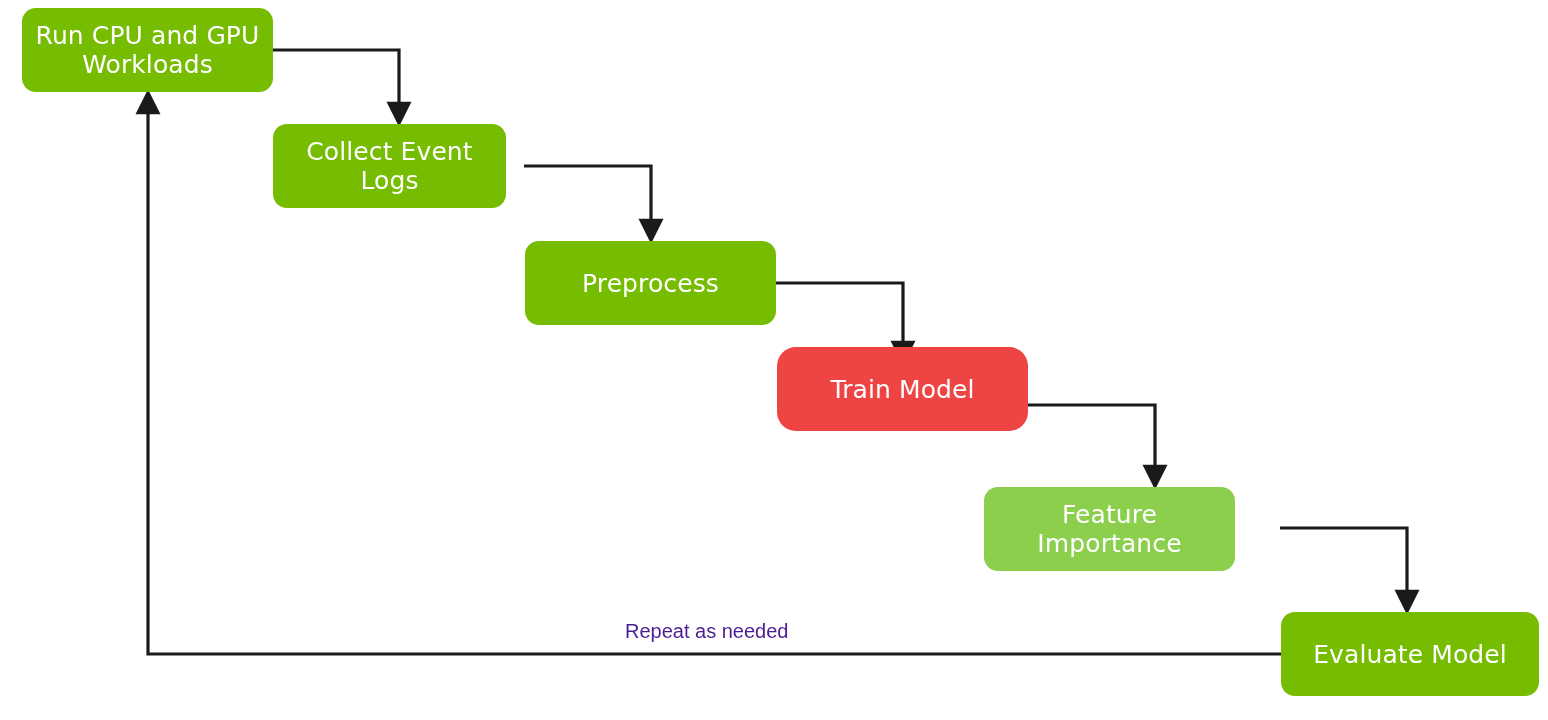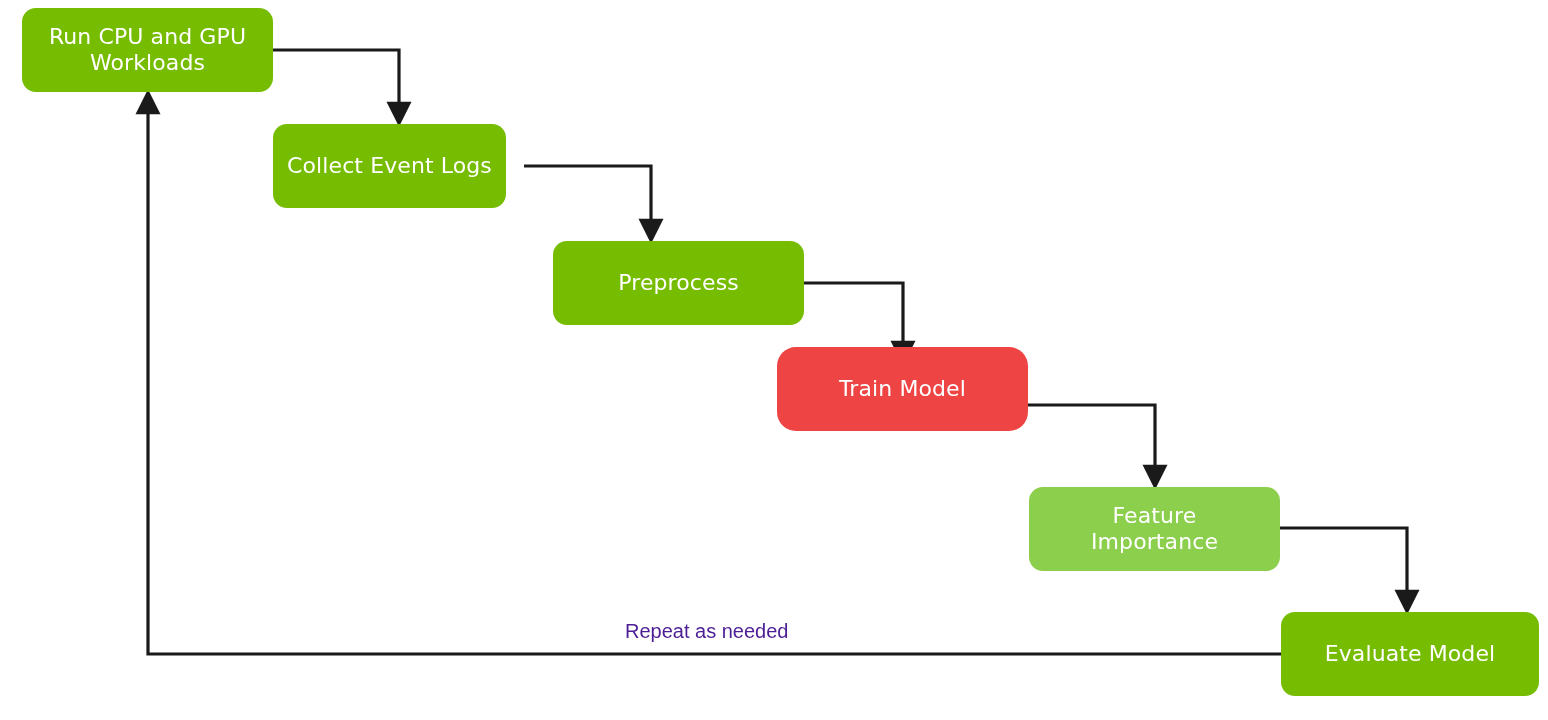--- a/index.html
+++ b/index.html
@@ -29,21 +29,21 @@
   .node {
     position: absolute;
     box-sizing: border-box;
     border-radius: 14px;
     display: flex;
     align-items: center;
     justify-content: center;
     text-align: center;
     color: #ffffff;
     font-family: "DejaVu Sans", sans-serif;
-    font-size: 22px;
+    font-size: 25px;
     font-weight: 400;
     line-height: 1.16;
     letter-spacing: 0.1px;
     padding: 2px 10px;
     z-index: 2;
   }
   .node-label {
     white-space: pre-line;
     display: block;
   }
@@ -80,29 +80,29 @@
 
   <div class="node" style="left:22px; top:8px; width:251px; height:84px; background:#76BC00;">
     <span class="node-label">Run CPU and GPU
 Workloads</span>
   </div>
 
   <div class="node" style="left:273px; top:124px; width:233px; height:84px; background:#76BC00;">
     <span class="node-label">Collect Event Logs</span>
   </div>
 
-  <div class="node" style="left:525px; top:241px; width:251px; height:84px; background:#76BC00;margin-left:28px;">
+  <div class="node" style="left:525px; top:241px; width:251px; height:84px; background:#76BC00;">
     <span class="node-label">Preprocess</span>
   </div>
 
   <div class="node" style="left:777px; top:347px; width:251px; height:84px; background:#ef4444;border-radius:19px;">
     <span class="node-label">Train Model</span>
   </div>
 
-  <div class="node" style="left:1029px; top:487px; width:251px; height:84px; background:#8CCF4D;">
+  <div class="node" style="left:984px; top:487px; width:251px; height:84px; background:#8CCF4D;">
     <span class="node-label">Feature
 Importance</span>
   </div>
 
   <div class="node" style="left:1281px; top:612px; width:258px; height:84px; background:#76BC00;">
     <span class="node-label">Evaluate Model</span>
   </div>
 
   <div class="loop-caption" style="left:625px; top:620px;">Repeat as needed</div>
 

